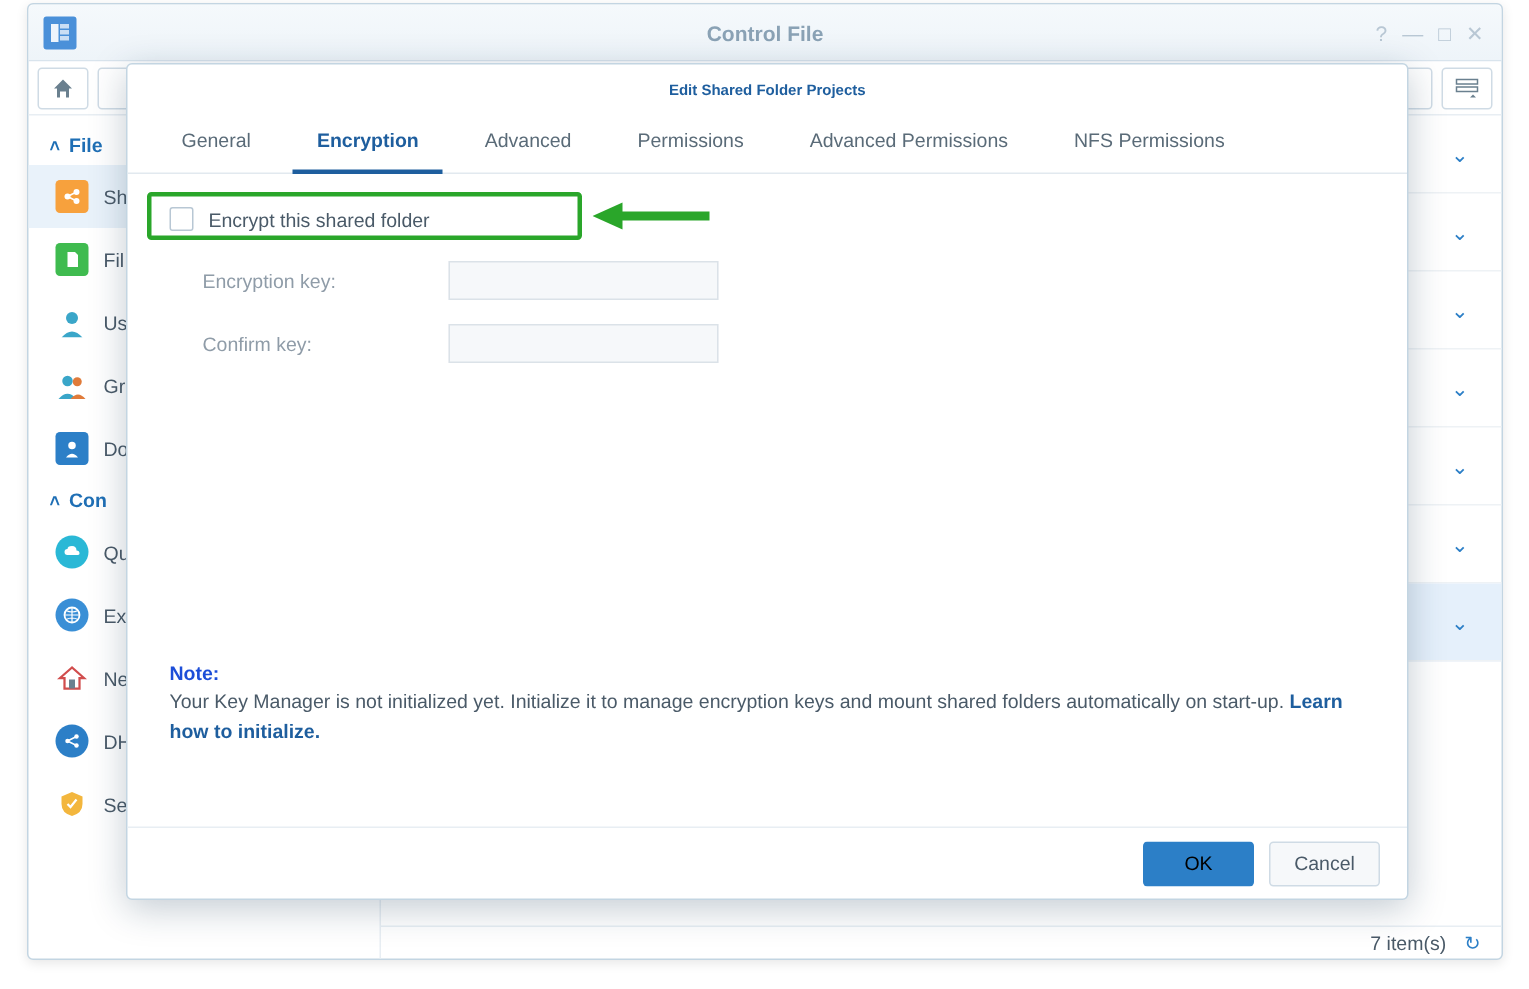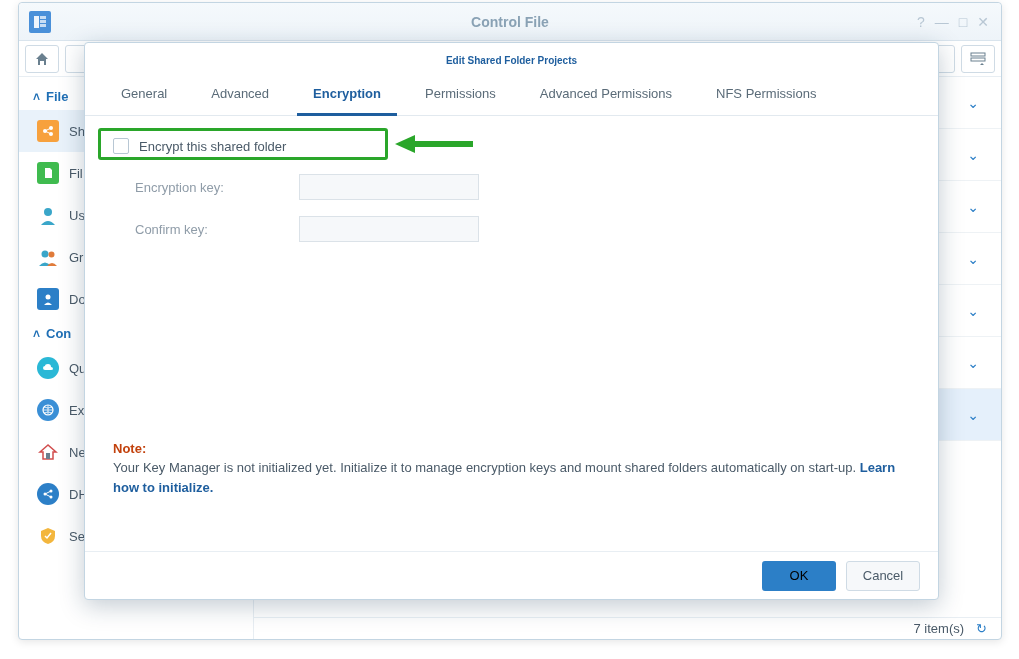--- a/index.html
+++ b/index.html
@@ -47,21 +47,21 @@
 .chk-row { display:flex; align-items:center; gap:10px; font-size:13px; color:#4a5a68; padding:4px 0;}
 .chkbox { width:16px; height:16px; border:1px solid #b8c7d4; border-radius:2px; background:#fff; cursor:pointer;}
 .highlight-box { position:absolute; left:13px; top:12px; width:290px; height:32px; border:3px solid #2aa62a; border-radius:3px; pointer-events:none;}
 .arrow { position:absolute; left:310px; top:14px; pointer-events:none;}
 
 .form-row { display:flex; align-items:center; gap:14px; margin-top:16px; font-size:13px; color:#8f9ca8;}
 .form-label { width:150px;}
 .form-input { width:180px; height:26px; border:1px solid #dbe2e8; background:#f6f8fa;}
 
 .note-block { position:absolute; left:28px; right:28px; bottom: 54px; font-size:13px; color:#4a5a68; line-height:1.5;}
-.note-label { color:#c2410c; font-weight:600;margin-top:12px;}
+.note-label { color:#1d4ed8; font-weight:600;margin-top:12px;}
 .note-link { color:#1e5e9e; font-weight:700; cursor:pointer;}
 
 .modal-footer { height:48px; border-top:1px solid #e8eef3; display:flex; align-items:center; justify-content:flex-end; gap:10px; padding:0 18px;}
 .btn { min-width:74px; height:30px; border-radius:3px; font-size:13px; cursor:pointer; border:1px solid transparent; display:flex; align-items:center; justify-content:center;}
 .btn-primary { background:#2c7fc7; color:#000000;}
 .btn-default { background:#f6f8fa; border-color:#cfdbe5; color:#4a5a68;}
 </style>
 </head>
 <body>
 
@@ -247,22 +247,22 @@
         <span class="refresh-icon">↻</span>
       </div>
     </div>
   </div>
 </div>
 
 <div class="modal">
   <div class="modal-title">Edit Shared Folder Projects</div>
   <div class="tabbar">
     <div class="tab">General</div>
+    <div class="tab active">Encryption</div>
     <div class="tab">Advanced</div>
-    <div class="tab active">Encryption</div>
     <div class="tab">Permissions</div>
     <div class="tab">Advanced Permissions</div>
     <div class="tab">NFS Permissions</div>
   </div>
 
   <div class="tab-body">
     <div class="highlight-box"></div>
     <svg class="arrow" width="80" height="28">
       <line x1="78" y1="14" x2="18" y2="14" stroke="#2aa62a" stroke-width="6"></line>
       <polygon points="0,14 20,5 20,23" fill="#2aa62a"></polygon>

